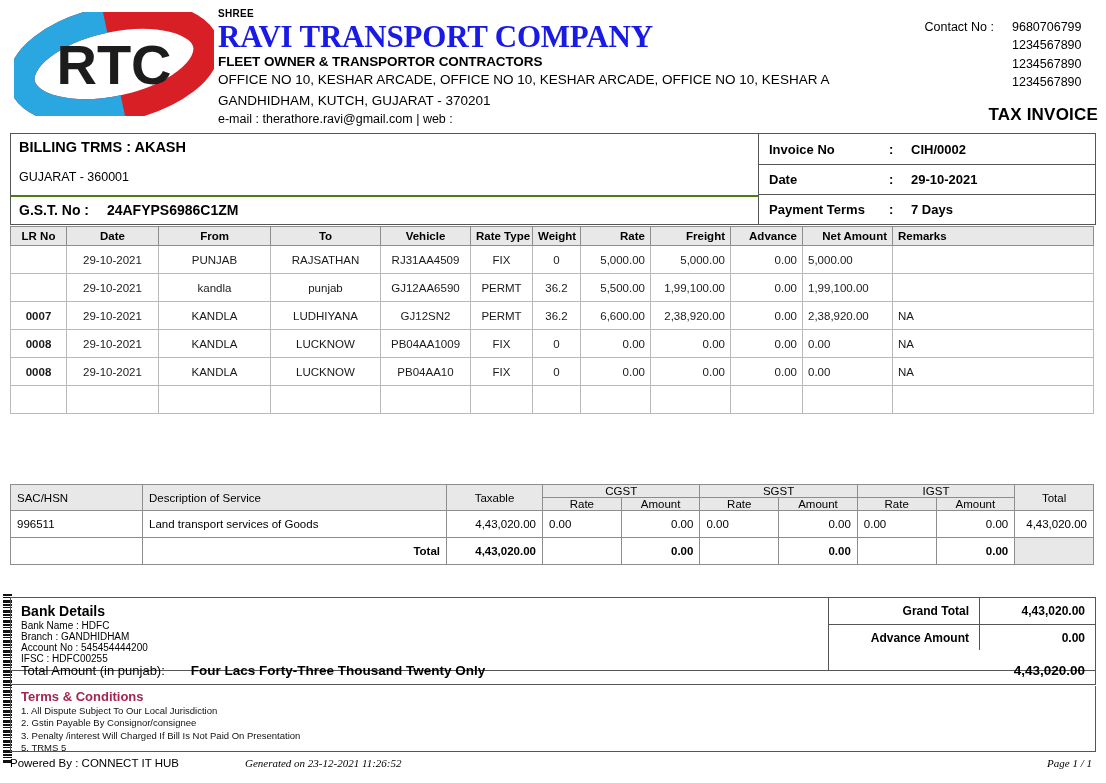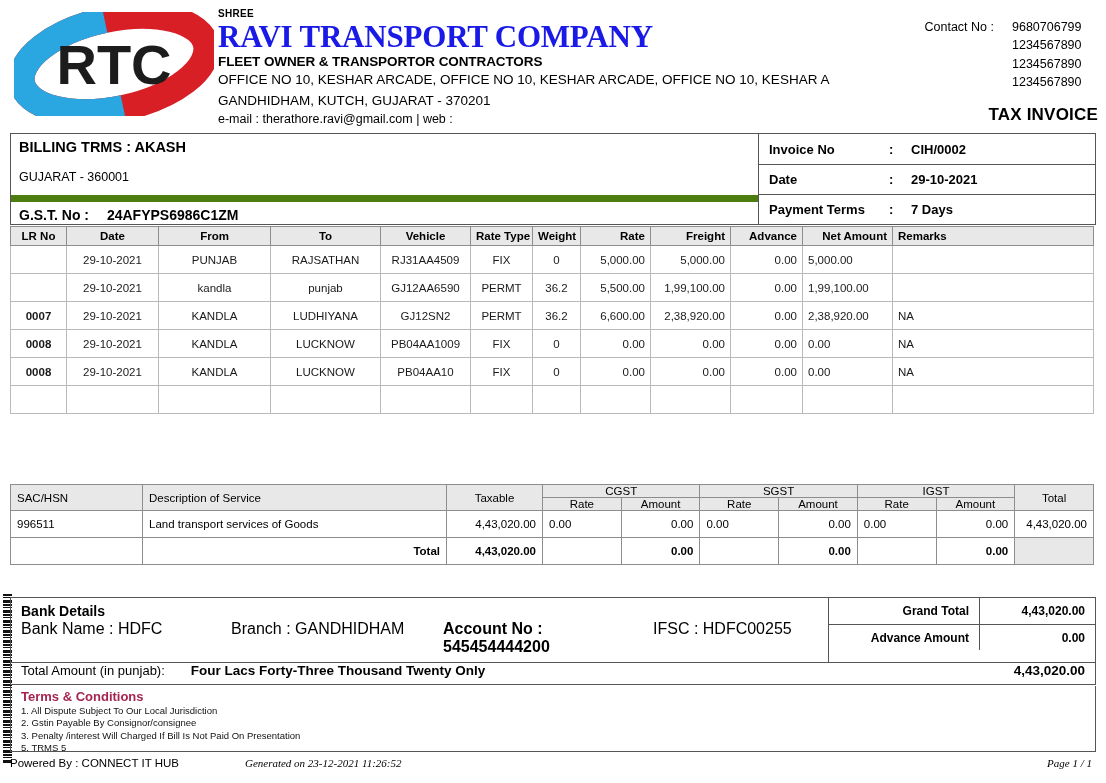--- a/index.html
+++ b/index.html
@@ -43,21 +43,21 @@
   
   .frame { position:absolute; left:10px; width:1086px; border:1px solid #555; }
 
   
   .billblock { top:133px; display:flex; }
   .bill-left { width:748px; border-right:1px solid #555; }
   .bill-right { flex:1; }
   .bl-r1 { height:30px; padding:5px 8px 0 8px; font-size:14.5px; font-weight:bold; }
   .bl-r2 { height:31px; padding:6px 8px 0 8px; font-size:12.5px; }
   .bl-r3 { height:29px; padding:5px 8px 0 8px; font-size:14px; font-weight:bold;
-           border-top:7px solid #4d7c0f; }
+           border-top:2px solid #4d7c0f; }
   .br-row { height:30px; display:flex; align-items:center; padding:0 10px; font-size:13px; font-weight:bold; }
   .br-row + .br-row { border-top:1px solid #555; }
   .br-lbl { width:120px; }
   .br-colon { width:22px; }
 
   
   .items { top:226px; border-collapse:collapse; }
   table.tbl { border-collapse:collapse; width:1084px; table-layout:fixed; }
   table.tbl th, table.tbl td {
     border:1px solid #b9b9b9; font-size:11.5px; padding:0 5px;
@@ -100,24 +100,24 @@
   .g-rate { width:44px; }
   .g-amt  { width:106px; }
   .g-tot  { width:auto; }
   .totrow td { font-weight:bold; height:26px; }
   .shade { background:#e8e8e8; }
 
   
   .bank { top:597px; display:flex; }
   .bank-left { width:818px; border-right:1px solid #555; }
   .bank-hd { font-size:14px; font-weight:bold; padding:5px 8px 1px 10px; }
-  .bank-line { display:flex; font-size:16px; padding:0 10px 6px 10px; }
+  .bank-line { display:flex; font-size:10px; padding:0 10px 6px 10px;flex-direction:column; }
   .bank-line span:nth-child(1){ width:210px; }
   .bank-line span:nth-child(2){ width:212px; }
-  .bank-line span:nth-child(3){ width:210px;font-weight:bold; }
+  .bank-line span:nth-child(3){ width:210px; }
   .bank-right { flex:1; }
   .tot-row { display:flex; height:26px; align-items:center; font-size:12px; font-weight:bold; }
   .tot-row + .tot-row { border-top:1px solid #555; }
   .tot-lbl { flex:1; text-align:right; padding-right:10px; }
   .tot-val { width:116px; text-align:right; padding-right:10px;
              border-left:1px solid #555; height:100%; display:flex;
              align-items:center; justify-content:flex-end; }
 
   
   .words { top:656px; height:29px; display:flex; align-items:center;

